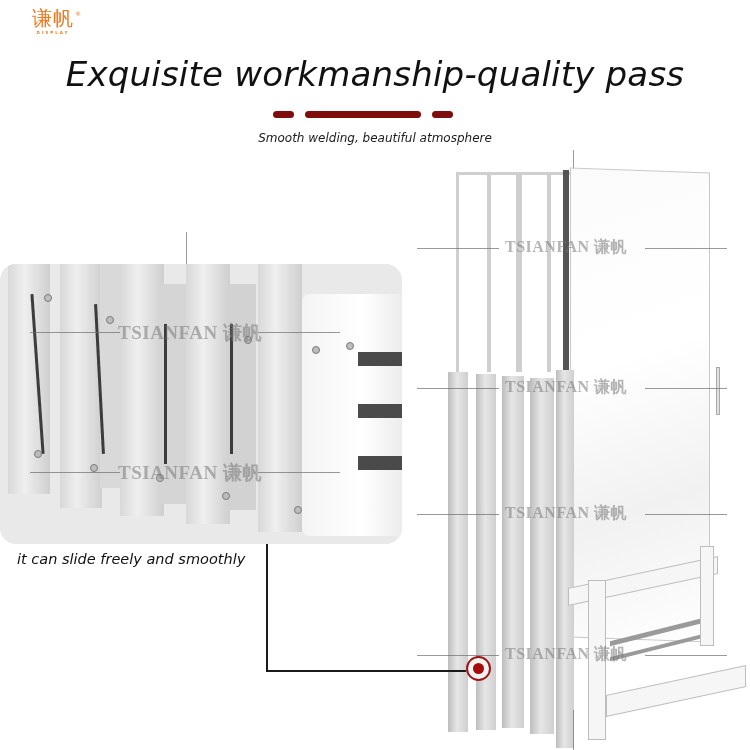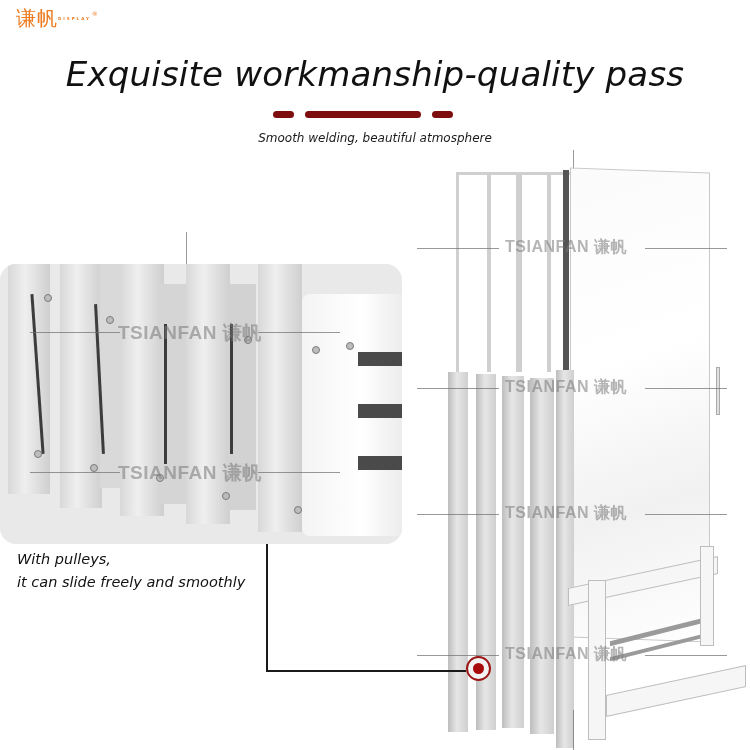--- a/index.html
+++ b/index.html
@@ -1,41 +1,41 @@
 <!DOCTYPE html>
 <html><head>
 <meta charset="utf-8">
 <style>
   * { margin: 0; padding: 0; box-sizing: border-box; }
   html, body { width: 750px; height: 750px; background: #ffffff; overflow: hidden; }
   body { position: relative; font-family: "DejaVu Sans", sans-serif; }
 
   .logo { position: absolute; left: 10px; top: 6px; display: flex; align-items: flex-start; }
   .logo-en { font-family: "Liberation Sans", sans-serif; font-weight: 700; font-size: 25px; color: #ed7b21; letter-spacing: 0.5px; line-height: 30px; }
-  .logo-cn-wrap { margin-left: 6px; display: flex; flex-direction: row; align-items: center; }
+  .logo-cn-wrap { margin-left: 22px; display: flex; flex-direction: column; align-items: center; }
   .logo-cn { font-size: 20px; color: #ed7b21; line-height: 24px; letter-spacing: 1px; }
   .logo-sub { font-size: 4px; color: #ed7b21; letter-spacing: 2px; line-height: 5px; font-weight: 700; }
   .logo-reg { font-size: 6px; color: #ed7b21; margin-left: 1px; margin-top: 4px; }
 
   .headline { position: absolute; left: 0; right: 0; top: 54px; text-align: center; font-family: "DejaVu Sans", sans-serif; font-style: italic; font-size: 34px; color: #111111; letter-spacing: 0.2px; }
 
   .dashes { position: absolute; top: 111px; left: 0; width: 750px; height: 8px; }
   .dash { position: absolute; top: 0; height: 7px; border-radius: 4px; background: #7e0d0d; }
 
   .subhead { position: absolute; left: 0; right: 0; top: 131px; text-align: center; font-style: italic; font-size: 12px; color: #1b1b1b; }
 
   
   .detail-panel { position: absolute; left: 0; top: 264px; width: 402px; height: 280px; background: #e9e9e9; border-radius: 16px; overflow: hidden; }
   .slat { position: absolute; background: linear-gradient(90deg, #d8d8d8 0%, #efefef 40%, #cfcfcf 100%); }
   .slat-dark { position: absolute; background: #3c3c3c; }
   .screw { position: absolute; width: 8px; height: 8px; border-radius: 50%; background: #bdbdbd; border: 1px solid #7a7a7a; }
   .endcap { position: absolute; left: 302px; top: 30px; width: 100px; height: 242px; background: linear-gradient(90deg,#f4f4f4,#ffffff 60%,#ececec); border-radius: 8px 0 0 8px; }
   .endcap-slot { position: absolute; left: 358px; width: 44px; height: 14px; background: #4a4a4a; }
 
-  .wm { position: absolute; font-family: Liberation Sans, sans-serif; font-weight: 700; color: rgba(120,120,120,0.55); font-size: 19px; white-space: nowrap; letter-spacing: 0.5px; }
+  .wm { position: absolute; font-family: Liberation Serif, serif; font-weight: 700; color: rgba(120,120,120,0.55); font-size: 19px; white-space: nowrap; letter-spacing: 0.5px; }
   .wm-line { position: absolute; height: 1px; background: rgba(110,110,110,0.7); }
   .vline { position: absolute; width: 1px; background: rgba(110,110,110,0.7); }
 
   .caption { position: absolute; left: 17px; top: 548px; font-style: italic; font-size: 14.5px; color: #111; line-height: 23px; }
 
   .callout-v { position: absolute; left: 266px; top: 544px; width: 2px; height: 128px; background: #1a1a1a; }
   .callout-h { position: absolute; left: 266px; top: 670px; width: 200px; height: 2px; background: #1a1a1a; }
   .marker { position: absolute; left: 466px; top: 656px; width: 25px; height: 25px; border-radius: 50%; border: 2px solid #9c1616; background: #f3f3f3; }
   .marker-dot { position: absolute; left: 5px; top: 5px; width: 11px; height: 11px; border-radius: 50%; background: #a80b0b; }
 
@@ -105,21 +105,20 @@
 
   <div class="wm-line" style="left:30px;top:68px;width:90px;"></div>
   <div class="wm" style="left:118px;top:56px;">TSIANFAN 谦帆</div>
   <div class="wm-line" style="left:258px;top:68px;width:82px;"></div>
   <div class="wm-line" style="left:30px;top:208px;width:90px;"></div>
   <div class="wm" style="left:118px;top:196px;">TSIANFAN 谦帆</div>
   <div class="wm-line" style="left:258px;top:208px;width:82px;"></div>
 </div>
 
 <div class="caption">
-  <div>With pulleys,</div>
   <div>it can slide freely and smoothly</div>
 </div>
 
 <div class="vline" style="left:573px;top:150px;height:30px;"></div>
 <div class="rack">
 
   <div class="frame" style="left:36px;top:12px;width:34px;height:200px;"></div>
   <div class="frame" style="left:68px;top:12px;width:34px;height:200px;"></div>
   <div class="frame" style="left:96px;top:12px;width:34px;height:200px;"></div>
   <div class="frame" style="left:128px;top:12px;width:30px;height:200px;"></div>

